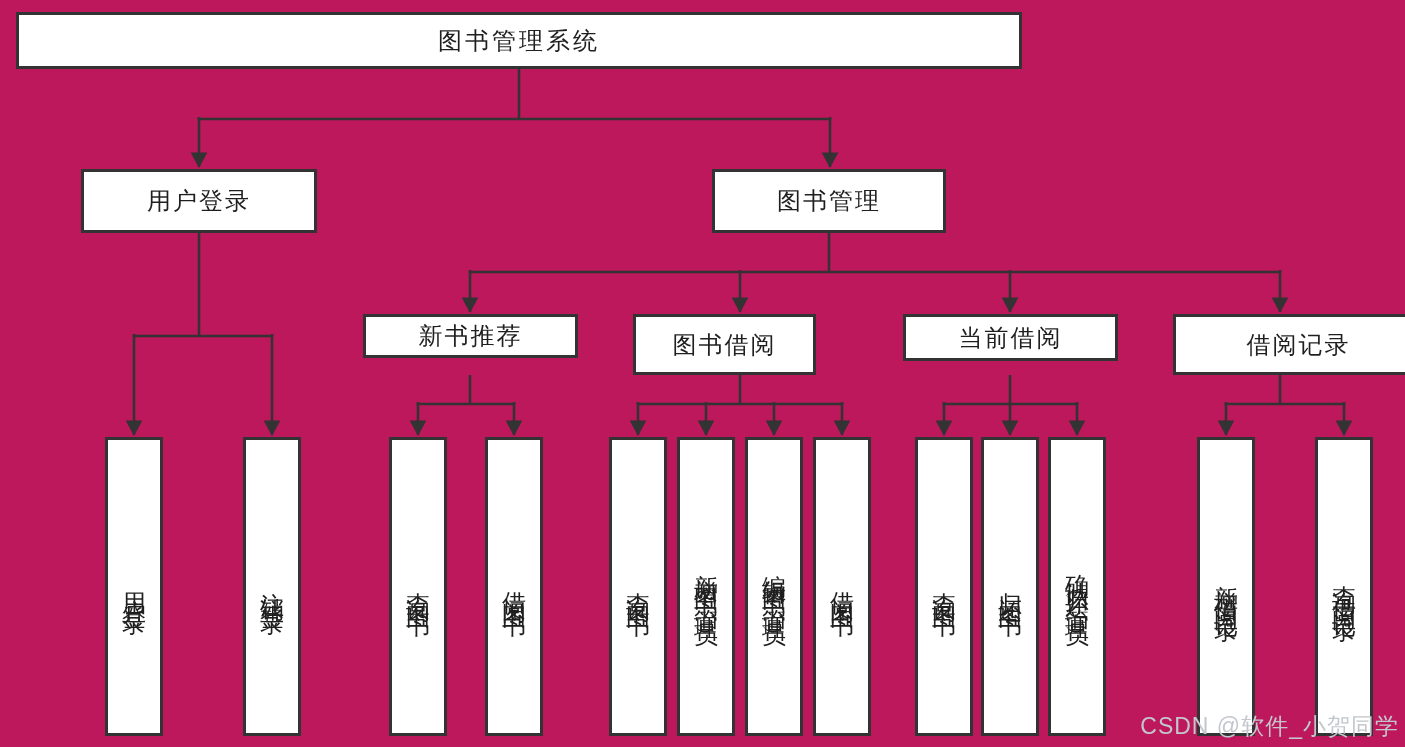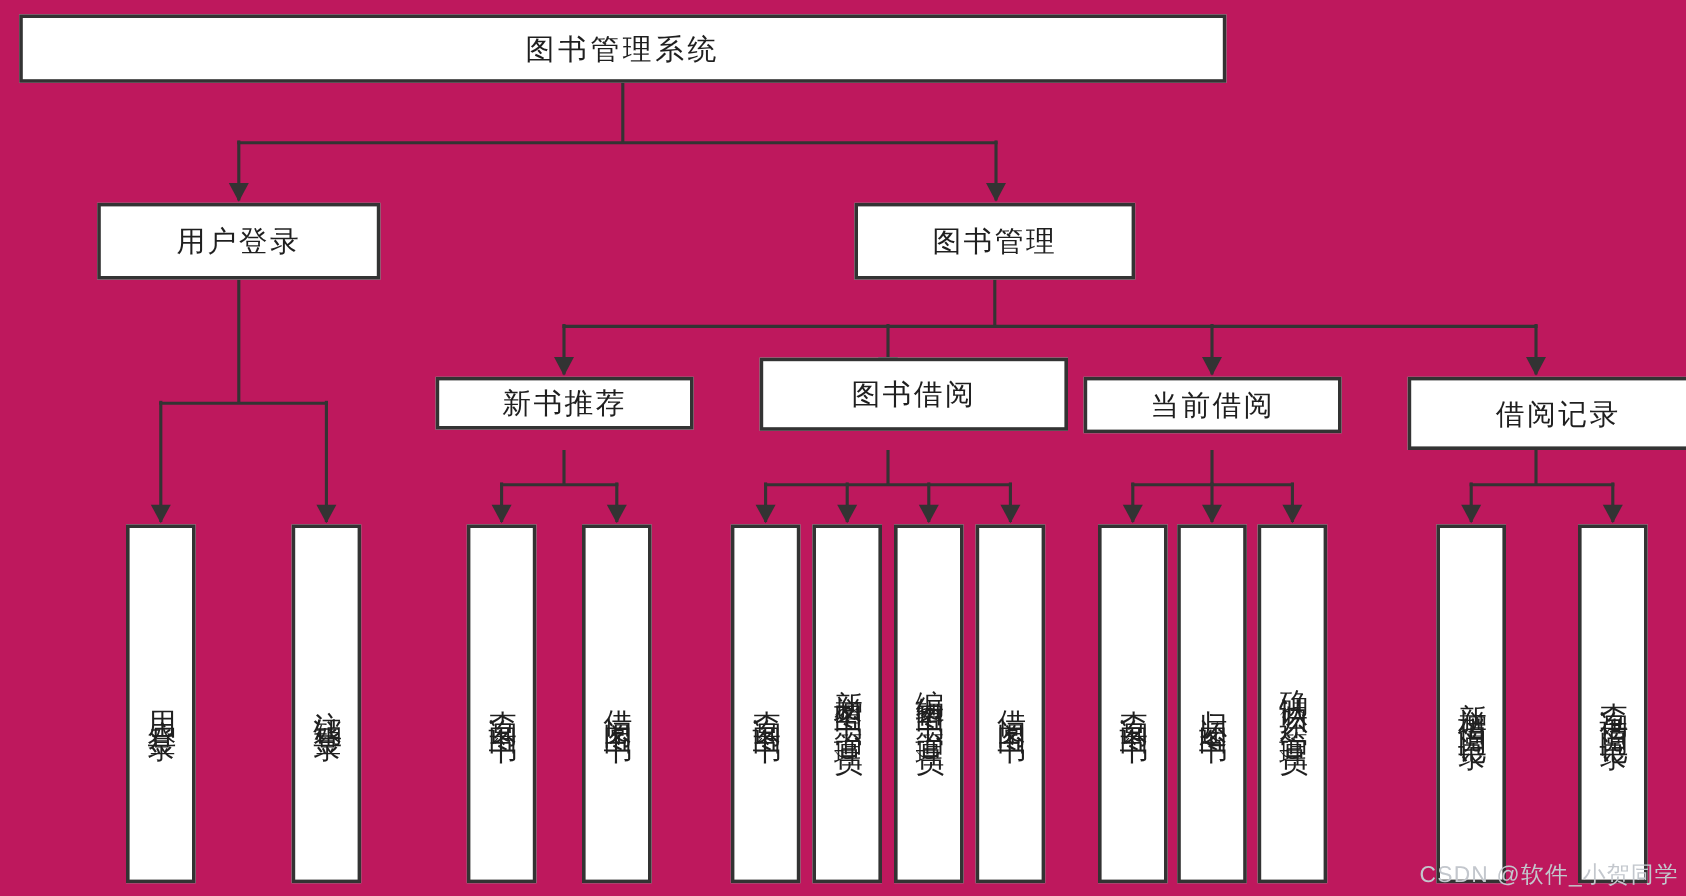--- a/index.html
+++ b/index.html
@@ -28,21 +28,21 @@
     writing-mode:vertical-rl;
     text-orientation:mixed;
     font-size:24px;
     letter-spacing:7px;
     line-height:1;
     white-space:nowrap;
   }
   .watermark{
     position:absolute;
     right:6px;bottom:5px;
-    font-size:19px;
+    font-size:23px;
     color:#c3c7cd;
     letter-spacing:1px;
     z-index:5;
     white-space:nowrap;
   }
 </style>
 </head>
 <body>
 
 <div class="canvas">
@@ -104,21 +104,21 @@
   <div class="box" style="left:81px;top:169px;width:236px;height:64px">
     <span class="hlabel">用户登录</span>
   </div>
   <div class="box" style="left:712px;top:169px;width:234px;height:64px">
     <span class="hlabel">图书管理</span>
   </div>
 
   <div class="box" style="left:363px;top:314px;width:215px;height:44px">
     <span class="hlabel">新书推荐</span>
   </div>
-  <div class="box" style="left:633px;top:298px;width:257px;height:61px">
+  <div class="box" style="left:633px;top:314px;width:183px;height:61px">
     <span class="hlabel">图书借阅</span>
   </div>
   <div class="box" style="left:903px;top:314px;width:215px;height:47px">
     <span class="hlabel">当前借阅</span>
   </div>
   <div class="box" style="left:1173px;top:314px;width:251px;height:61px">
     <span class="hlabel">借阅记录</span>
   </div>
 
   <div class="box leaf" style="left:105px">

